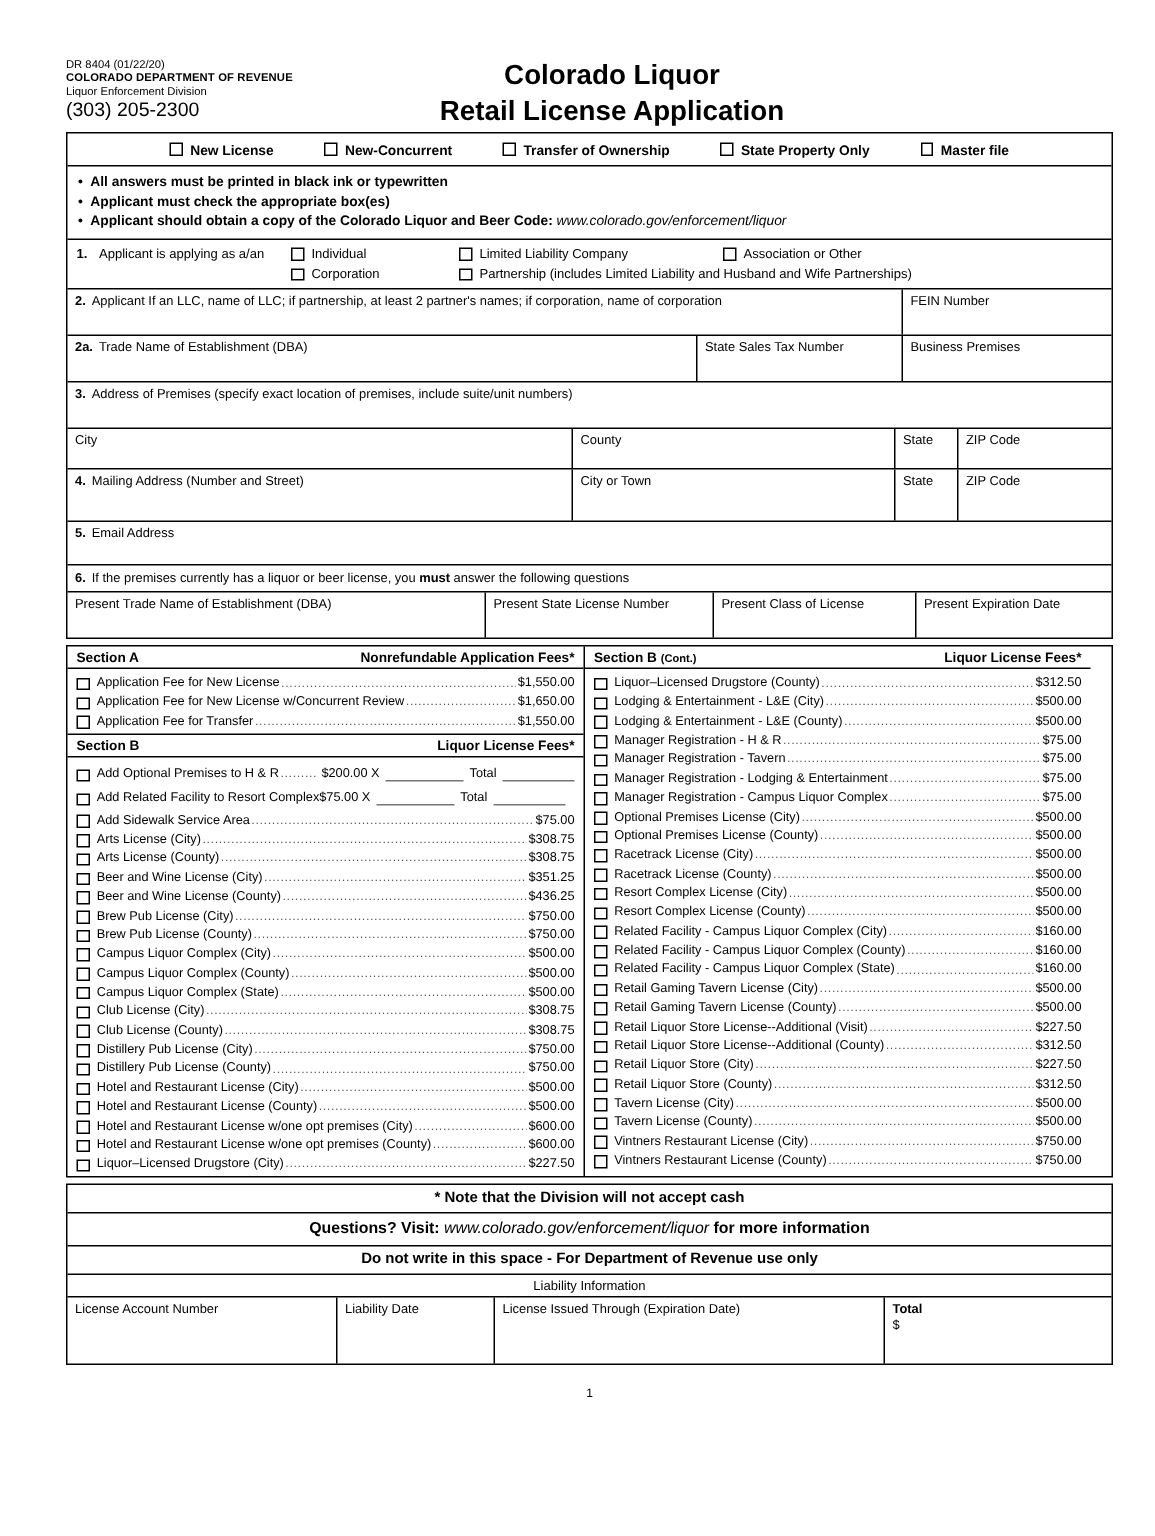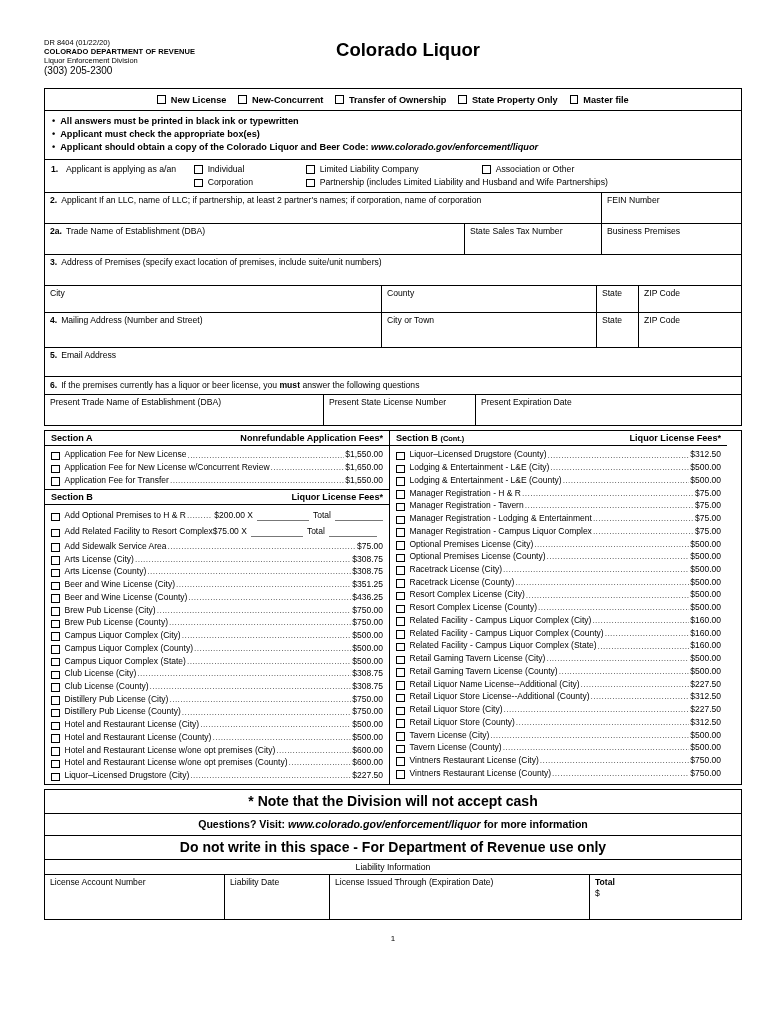--- a/index.html
+++ b/index.html
@@ -30,21 +30,21 @@
   }
   .agency {
     position: absolute;
     left: 0;
     top: 0;
     line-height: 1.22;
   }
   .agency .l1 { font-size: 7.5px; }
   .agency .l2 { font-size: 7.5px; font-weight: bold; letter-spacing: .1px; }
   .agency .l3 { font-size: 7.5px; }
-  .agency .l4 { font-size: 10px; }
+  .agency .l4 { font-size: 13px; }
   .title {
     text-align: center;
     font-size: 18.5px;
     font-weight: bold;
     line-height: 1.28;
     padding-left: 30px;
   }
 
   
   .frame {
@@ -75,39 +75,39 @@
     margin-right: 5px;
     flex: none;
     background: #fff;
   }
 
   
   .apptype {
     display: flex;
     justify-content: center;
     align-items: center;
-    gap: 12px;
+    gap: 34px;
     height: 21px;
     font-size: 9.2px;
     font-weight: bold;
   }
   .apptype .opt { display: flex; align-items: center; white-space: nowrap; }
 
   
   .instructions {
     padding: 4px 6px 5px 7px;
   }
   .instructions div {
     font-size: 9.2px;
     font-weight: bold;
     line-height: 1.42;
     display: flex;
   }
   .bullet { margin-right: 5px; }
-  .ital { font-style: italic; font-weight: bold; }
+  .ital { font-style: italic; font-weight: normal; }
 
   
   .sec1 { padding: 3px 4px 3px 6px; }
   .sec1 .line {
     display: flex;
     align-items: center;
     font-size: 8.7px;
     line-height: 1.5;
   }
   .sec1 .num { font-weight: bold; width: 15px; flex: none; }
@@ -160,21 +160,21 @@
     display: inline-block;
     border-bottom: .9px solid #777;
     height: 8px;
   }
   .ul.w1 { width: 52px; margin: 0 4px; }
   .ul.w2 { width: 48px; margin-left: 4px; }
 
   
   .note {
     text-align: center;
-    font-size: 14px;
+    font-size: 10px;
     font-weight: bold;
     padding: 3px 0 4px;
   }
   .note.bigger { font-size: 10.6px; padding: 4px 0 5px; }
   .liabhdr {
     text-align: center;
     font-size: 8.7px;
     padding: 2px 0 2px;
   }
   .pageno {
@@ -192,20 +192,21 @@
 
   <div class="header">
     <div class="agency">
       <div class="l1">DR 8404 (01/22/20)</div>
       <div class="l2">COLORADO DEPARTMENT OF REVENUE</div>
       <div class="l3">Liquor Enforcement Division</div>
       <div class="l4">(303) 205-2300</div>
     </div>
     <div class="title">
       <div>Colorado Liquor</div>
+      <div>Retail License Application</div>
     </div>
   </div>
 
   <div class="frame">
 
     <div class="apptype bb">
       <div class="opt">
         <span class="cb"></span>
         <span>New License</span>
       </div>
@@ -341,20 +342,23 @@
         <span class="fnum">6.</span><span>If the premises currently has a liquor or beer license, you </span><b>must</b><span> answer the following questions</span>
       </div>
     </div>
 
     <div class="row">
       <div class="cell br" style="width:279px;min-height:30px">
         <span>Present Trade Name of Establishment (DBA)</span>
       </div>
       <div class="cell br" style="width:152px;min-height:30px">
         <span>Present State License Number</span>
+      </div>
+      <div class="cell br" style="width:135px;min-height:30px">
+        <span>Present Class of License</span>
       </div>
       <div class="cell" style="width:118px;min-height:30px">
         <span>Present Expiration Date</span>
       </div>
     </div>
   </div>
 
   <div class="frame" style="margin-top:4px">
     <div class="feewrap">
 
@@ -637,21 +641,21 @@
               <span class="amt">$500.00</span>
             </div>
           <div class="fee">
               <span class="cb"></span>
               <span class="nm">Retail Gaming Tavern License (County)</span>
               <span class="dots">..........................................................................................................</span>
               <span class="amt">$500.00</span>
             </div>
           <div class="fee">
               <span class="cb"></span>
-              <span class="nm">Retail Liquor Name License--Additional (City)</span>
+              <span class="nm">Retail Liquor Store License--Additional (Visit)</span>
               <span class="dots">..........................................................................................................</span>
               <span class="amt">$227.50</span>
             </div>
           <div class="fee">
               <span class="cb"></span>
               <span class="nm">Retail Liquor Store License--Additional (County)</span>
               <span class="dots">..........................................................................................................</span>
               <span class="amt">$312.50</span>
             </div>
           <div class="fee">

